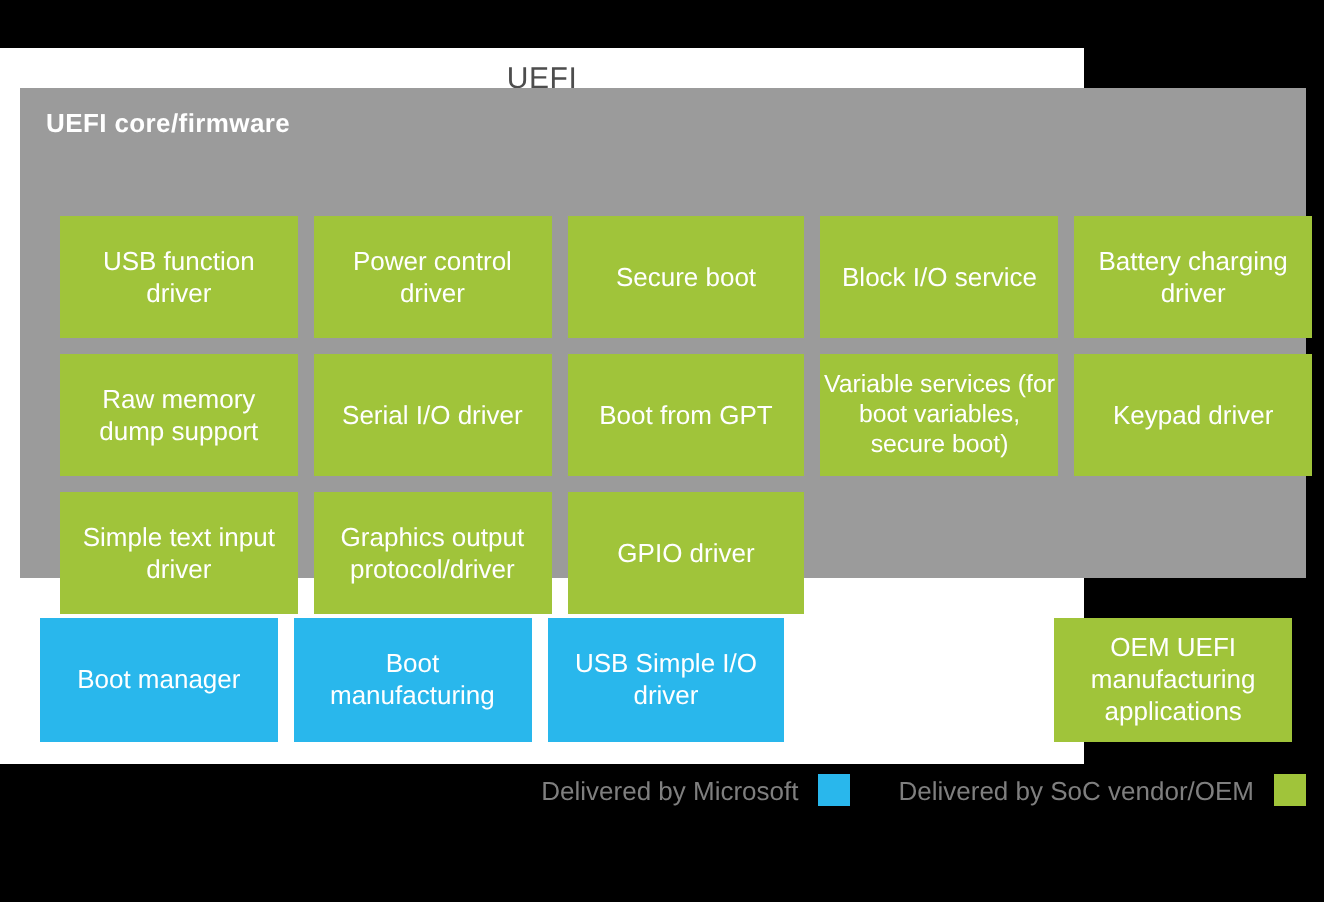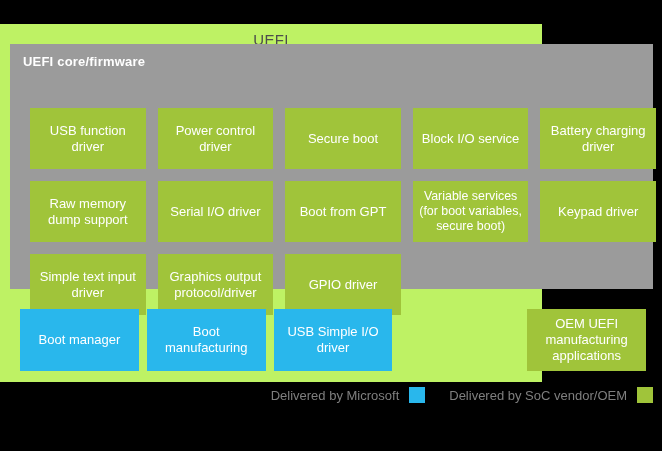--- a/index.html
+++ b/index.html
@@ -14,21 +14,21 @@
     height: 451px;
     background: #000000;
     overflow: hidden;
   }
   .canvas {
     position: absolute;
     left: 0;
     top: 24px;
     width: 542px;
     height: 358px;
-    background: #bef264;
+    background: #ffffff;
   }
   .diagram-title {
     position: absolute;
     left: 0;
     top: 7px;
     width: 100%;
     text-align: center;
     font-size: 15px;
     color: #4d4d4d;
     letter-spacing: 0.3px;
@@ -54,21 +54,20 @@
     position: absolute;
     left: 20px;
     top: 64px; 
     width: 626px;
     height: 199px;
     display: grid;
     grid-template-columns: repeat(5, 1fr);
     grid-template-rows: repeat(3, 61px);
     column-gap: 8px;
     row-gap: 8px;
-    gap: 12px;
   }
   .bottom-grid {
     position: absolute;
     left: 20px;
     top: 285px; 
     width: 626px;
     height: 62px;
     display: grid;
     grid-template-columns: repeat(5, 1fr);
     grid-template-rows: 62px;

